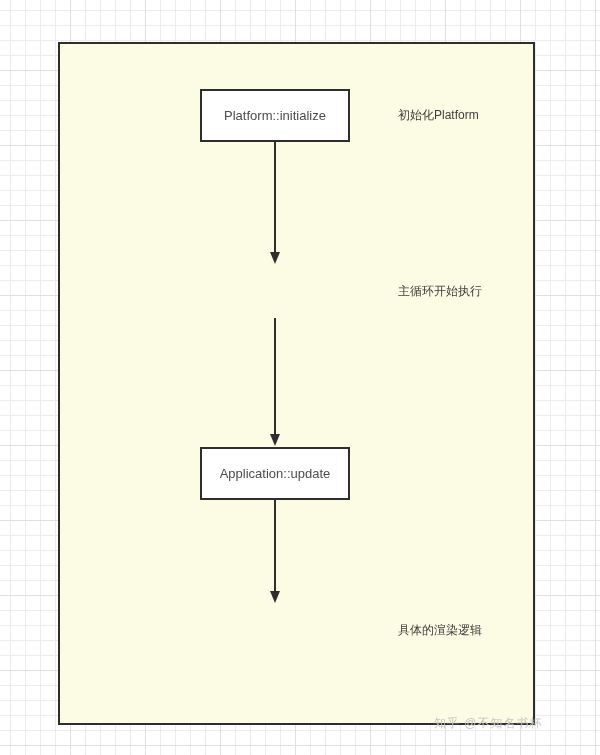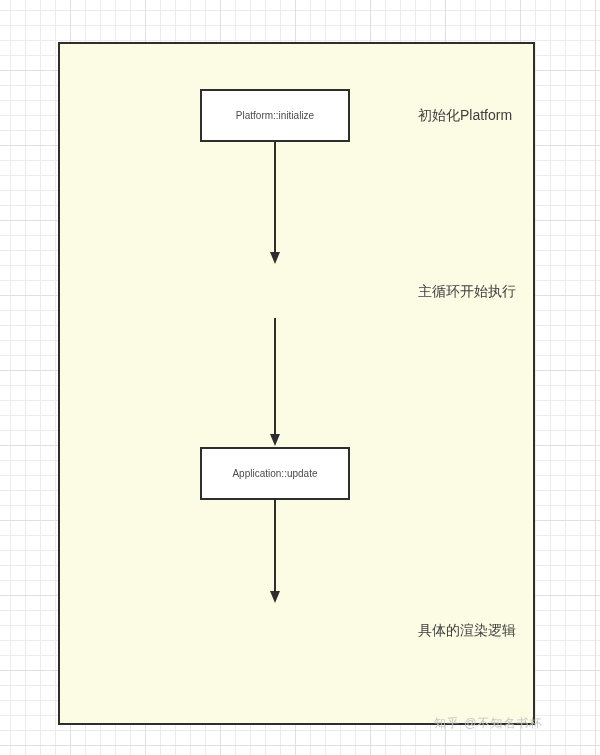--- a/index.html
+++ b/index.html
@@ -39,33 +39,32 @@
   }
   .node {
     position: absolute;
     left: 200px;
     width: 150px; height: 53px;
     background: var(--node-fill);
     border: 2px solid var(--stroke);
     display: flex;
     align-items: center;
     justify-content: center;
-    font-size: 10px;
+    font-size: 13px;
     color: var(--node-text);
     text-align: center;
   }
   .annotation {
     position: absolute;
     left: 398px;
     height: 20px;
     line-height: 20px;
-    font-size: 14px;
+    font-size: 12px;
     color: var(--annotation-text);
     white-space: nowrap;
-    margin-left: 20px;
   }
   .arrow {
     position: absolute;
     left: 269px;
     width: 12px;
     display: flex;
     flex-direction: column;
     align-items: center;
   }
   .arrow-line {

